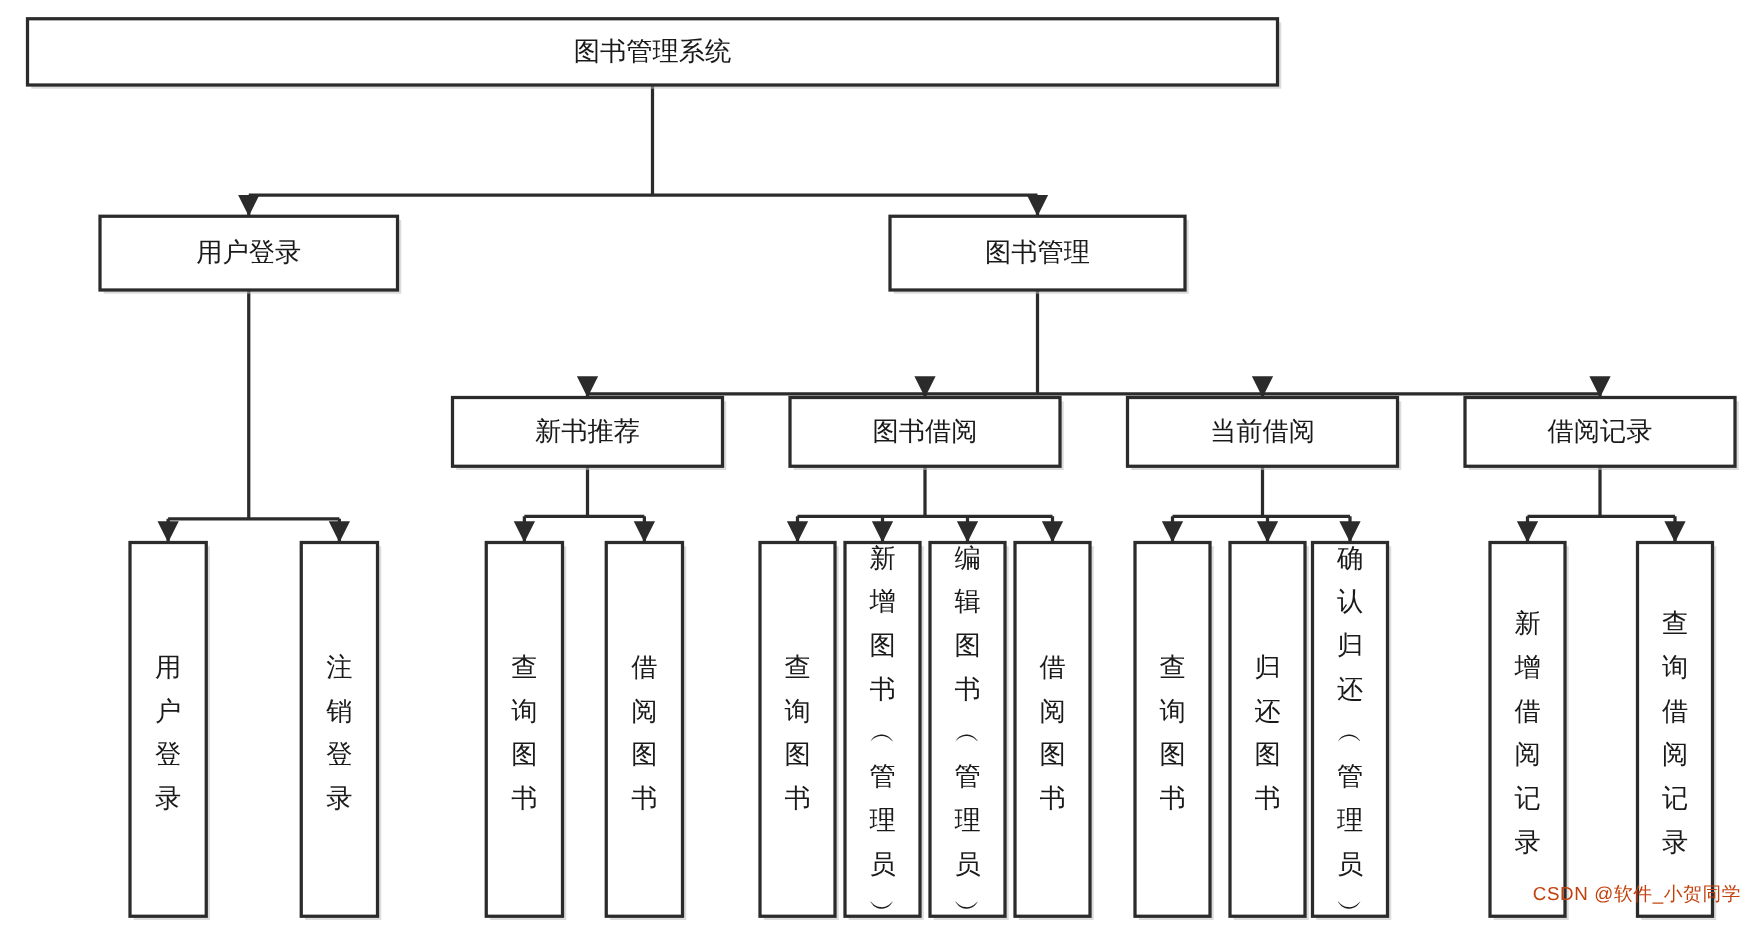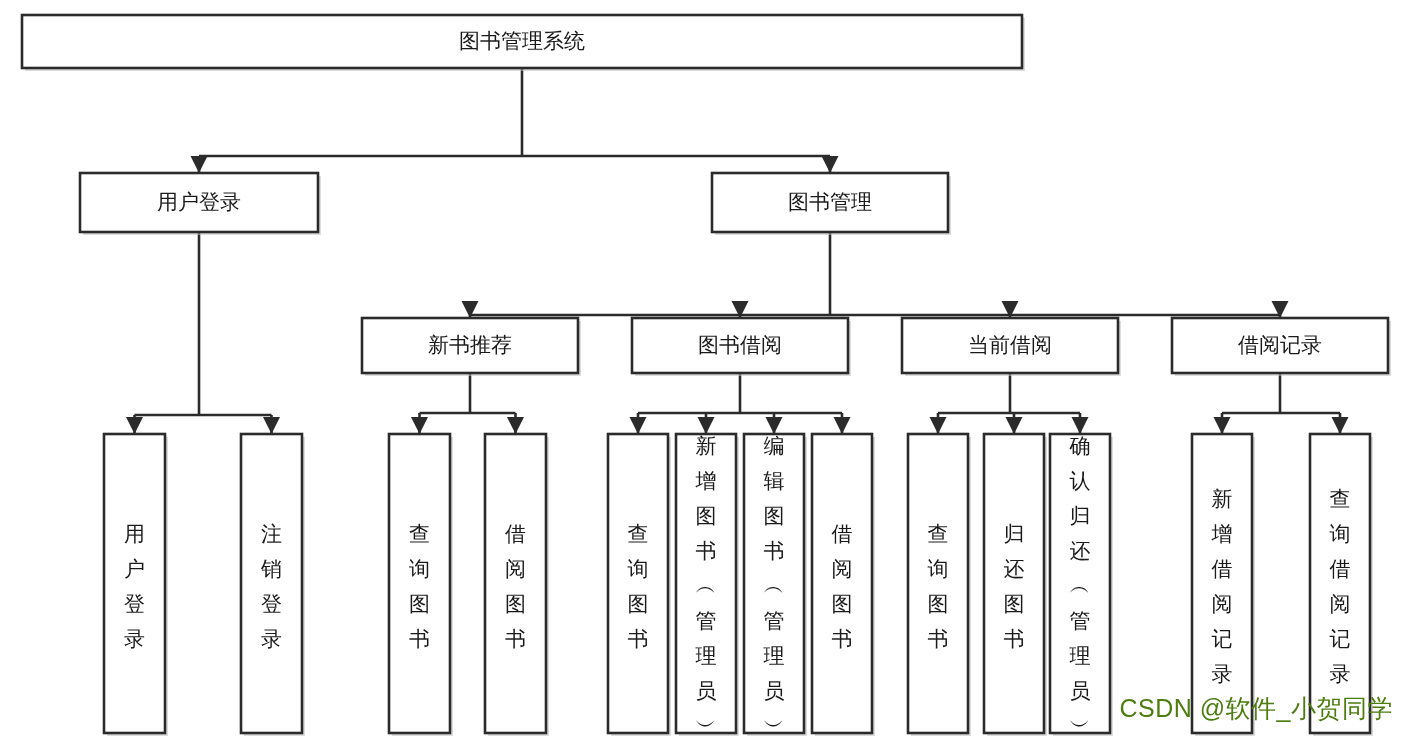--- a/index.html
+++ b/index.html
@@ -59,22 +59,22 @@
     font-family: "Liberation Sans", "DejaVu Sans", sans-serif;
     font-size: 21px;
     fill: #1a1a1a;
     text-anchor: middle;
   }
   .watermark {
     position: absolute;
     right: 12px;
     bottom: 6px;
     font-family: "Liberation Sans", "DejaVu Sans", sans-serif;
-    font-size: 25px;
-    color: #4d7c0f;
+    font-size: 15px;
+    color: #c2410c;
     letter-spacing: 0.5px;
     white-space: nowrap;
     user-select: none;
   }
 </style>
 </head>
 <body>
 
 <div id="diagram-root">
   <svg id="chart-svg" viewBox="0 0 1405 747">

